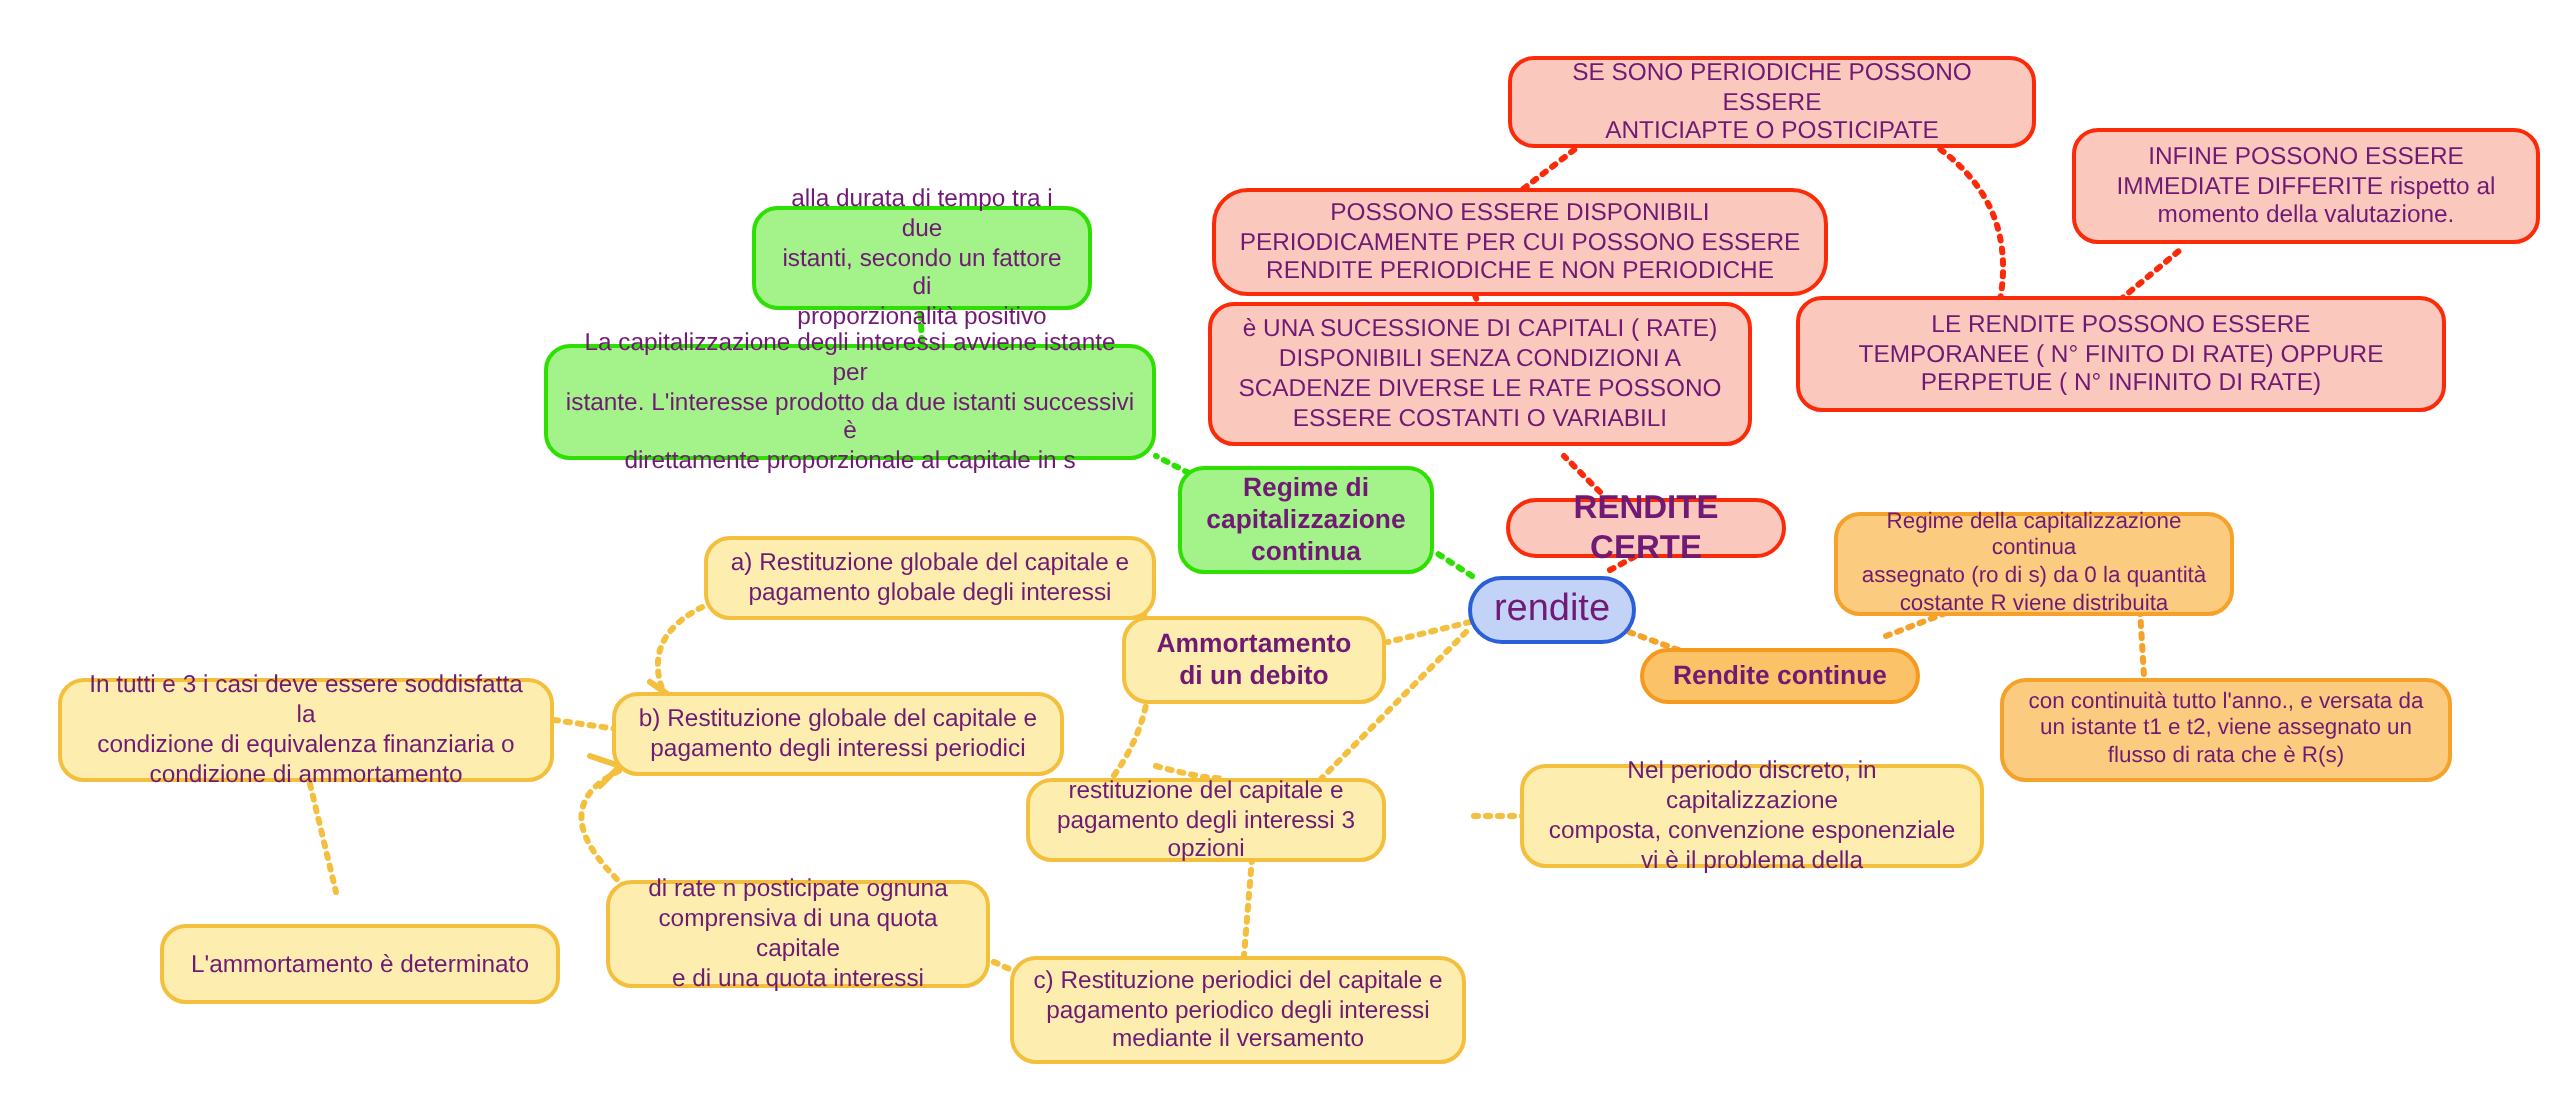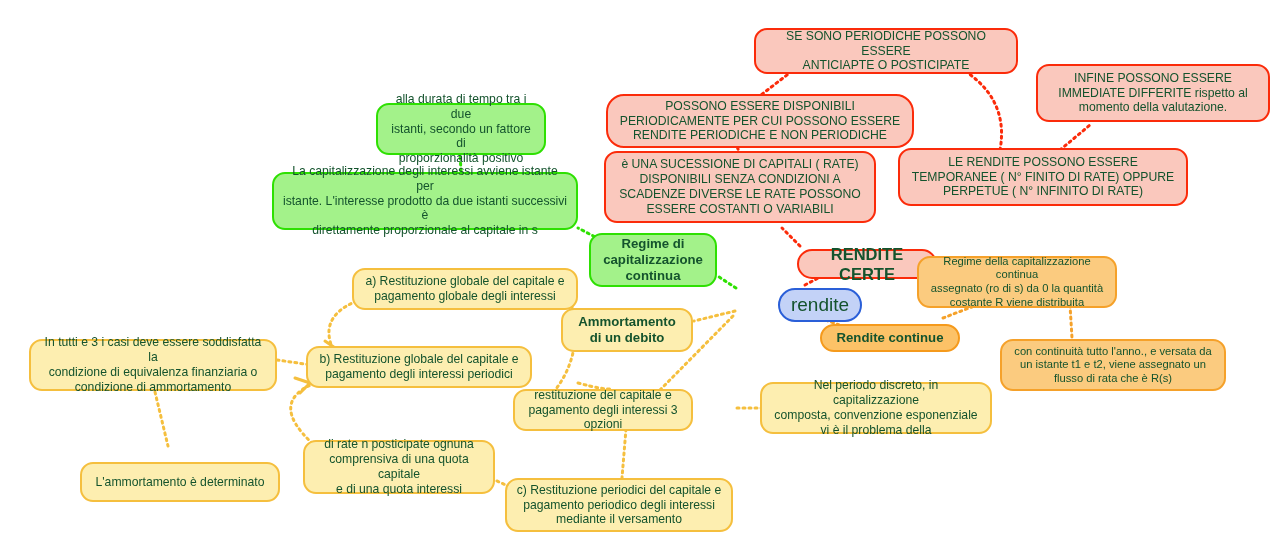--- a/index.html
+++ b/index.html
@@ -31,35 +31,35 @@
     box-sizing: border-box;
     display: flex;
     align-items: center;
     justify-content: center;
     text-align: center;
     border-style: solid;
     border-width: 2px;
     border-radius: 13px;
     padding: 4px 8px;
     line-height: 1.22;
-    color: #14532d;
+    color: #701a75;
     white-space: pre-line;
     z-index: 3;
   }
   
   .pal-pink   { background: #fac8bd; border-color: #fb2b0a; }
   .pal-green  { background: #a3f28a; border-color: #2ee002; }
   .pal-blue   { background: #c3d2f7; border-color: #2a5fd8; }
   .pal-yellow { background: #fdeeb0; border-color: #f5bf3e; }
   .pal-orange { background: #fbcb7f; border-color: #f5a12a; }
   .pal-orange2{ background: #fcc267; border-color: #f59a1c; }
   .sz-11 { font-size: 11.2px; }
   .sz-12 { font-size: 12.2px; }
   .sz-13 { font-size: 13.2px; }
-  .sz-15 { font-size: 16.5px; margin-left: 44px; }
+  .sz-15 { font-size: 16.5px; }
   .bold  { font-weight: bold; }
 </style>
 </head>
 <body>
 
 <div id="canvas">
 
   <svg id="edges" viewBox="0 0 1280 557" xmlns="http://www.w3.org/2000/svg">
 
     <g fill="none" stroke="#fb2b0a" stroke-width="3" stroke-linecap="round" stroke-dasharray="2 4">
@@ -113,21 +113,21 @@
 
   <div class="node pal-pink sz-12" style="left:604px; top:151px; width:272px; height:72px;">è UNA SUCESSIONE DI CAPITALI ( RATE)
 DISPONIBILI SENZA  CONDIZIONI A
 SCADENZE DIVERSE LE RATE POSSONO
 ESSERE COSTANTI O VARIABILI</div>
 
   <div class="node pal-pink sz-12" style="left:1036px; top:64px; width:234px; height:58px;">INFINE POSSONO ESSERE
 IMMEDIATE DIFFERITE rispetto al
 momento della valutazione.</div>
 
-  <div class="node pal-pink sz-12" style="left:898px; top:148px; width:290px; height:58px;">LE RENDITE POSSONO ESSERE
+  <div class="node pal-pink sz-12" style="left:898px; top:148px; width:325px; height:58px;">LE RENDITE POSSONO ESSERE
 TEMPORANEE ( N° FINITO DI RATE) OPPURE
 PERPETUE ( N° INFINITO DI RATE)</div>
 
   <div class="node pal-pink sz-15 bold" style="left:753px; top:249px; width:140px; height:30px; border-radius:15px;">RENDITE CERTE</div>
 
   <div class="node pal-green sz-12" style="left:376px; top:103px; width:170px; height:52px;">alla durata di tempo tra i due
 istanti, secondo un fattore di
 proporzionalità positivo</div>
 
   <div class="node pal-green sz-12" style="left:272px; top:172px; width:306px; height:58px;">La capitalizzazione degli interessi avviene istante per

